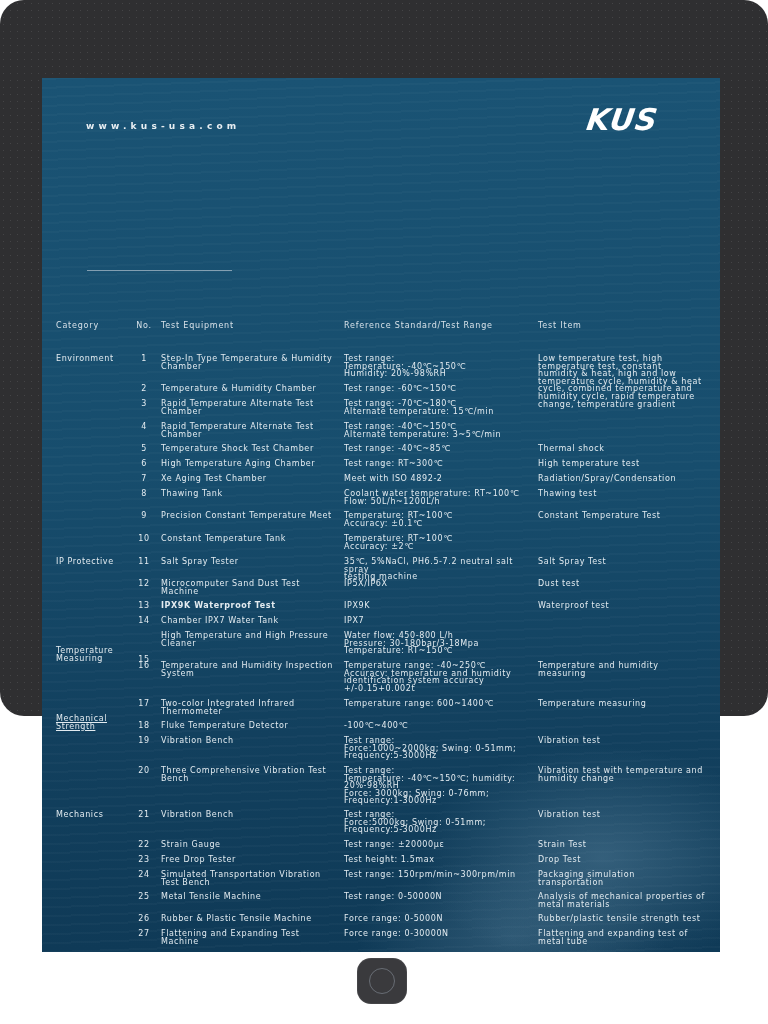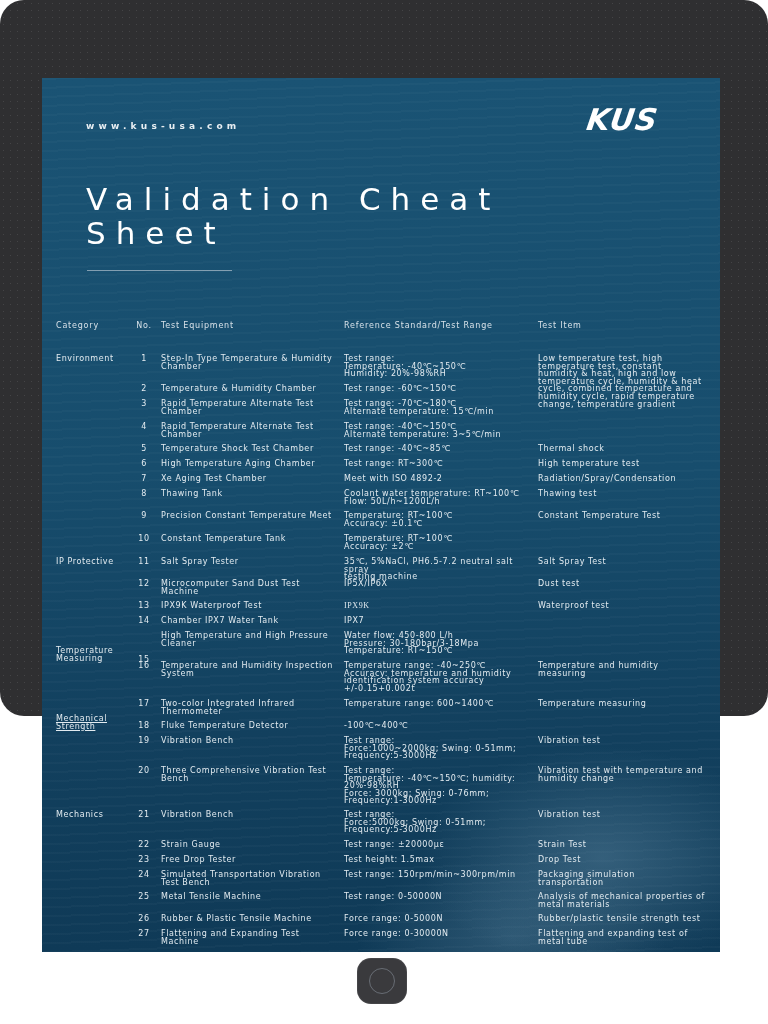--- a/index.html
+++ b/index.html
@@ -65,21 +65,20 @@
   .c-ref { left:302px; width:192px; }
   .c-item{ left:496px; width:175px; }
 </style>
 </head>
 <body>
 
 <div class="tablet">
   <div class="screen">
     <div class="url">www.kus-usa.com</div>
     <div class="logo">KUS</div>
-    <div class="title">Validation Cheat Sheet</div>
     <div class="title-rule"></div>
 
     <div>
       <div class="cell hdr c-cat" style="top:244px">Category</div>
       <div class="cell hdr c-no" style="top:244px">No.</div>
       <div class="cell hdr c-eq" style="top:244px">Test Equipment</div>
       <div class="cell hdr c-ref" style="top:244px">Reference Standard/Test Range</div>
       <div class="cell hdr c-item" style="top:244px">Test Item</div>
     </div>
 
@@ -178,22 +177,22 @@
         </div>
         <div>
           <div class="cell c-no" style="top: 502px;">12</div>
           <div class="cell c-eq" style="top: 502px;">Microcomputer Sand Dust Test
 Machine</div>
           <div class="cell c-ref" style="top: 502px;">IP5X/IP6X</div>
           <div class="cell c-item" style="top: 502px;">Dust test</div>
         </div>
         <div>
           <div class="cell c-no" style="top: 524px;">13</div>
-          <div class="cell c-eq" style="top: 524px;">IPX9K Waterproof Test</div>
-          <div class="cell c-ref" style="top: 524px; font-family: Liberation Serif, serif;">IPX9K</div>
+          <div class="cell c-eq" style="top: 524px; font-weight: bold;">IPX9K Waterproof Test</div>
+          <div class="cell c-ref" style="top: 524px;">IPX9K</div>
           <div class="cell c-item" style="top: 524px;">Waterproof test</div>
         </div>
         <div>
           <div class="cell c-no" style="top: 539px;">14</div>
           <div class="cell c-eq" style="top: 539px;">Chamber IPX7 Water Tank</div>
           <div class="cell c-ref" style="top: 539px;">IPX7</div>
           <div class="cell c-item" style="top: 539px;"></div>
         </div>
         <div>
           <div class="cell c-no" style="top: 578px;">15</div>

